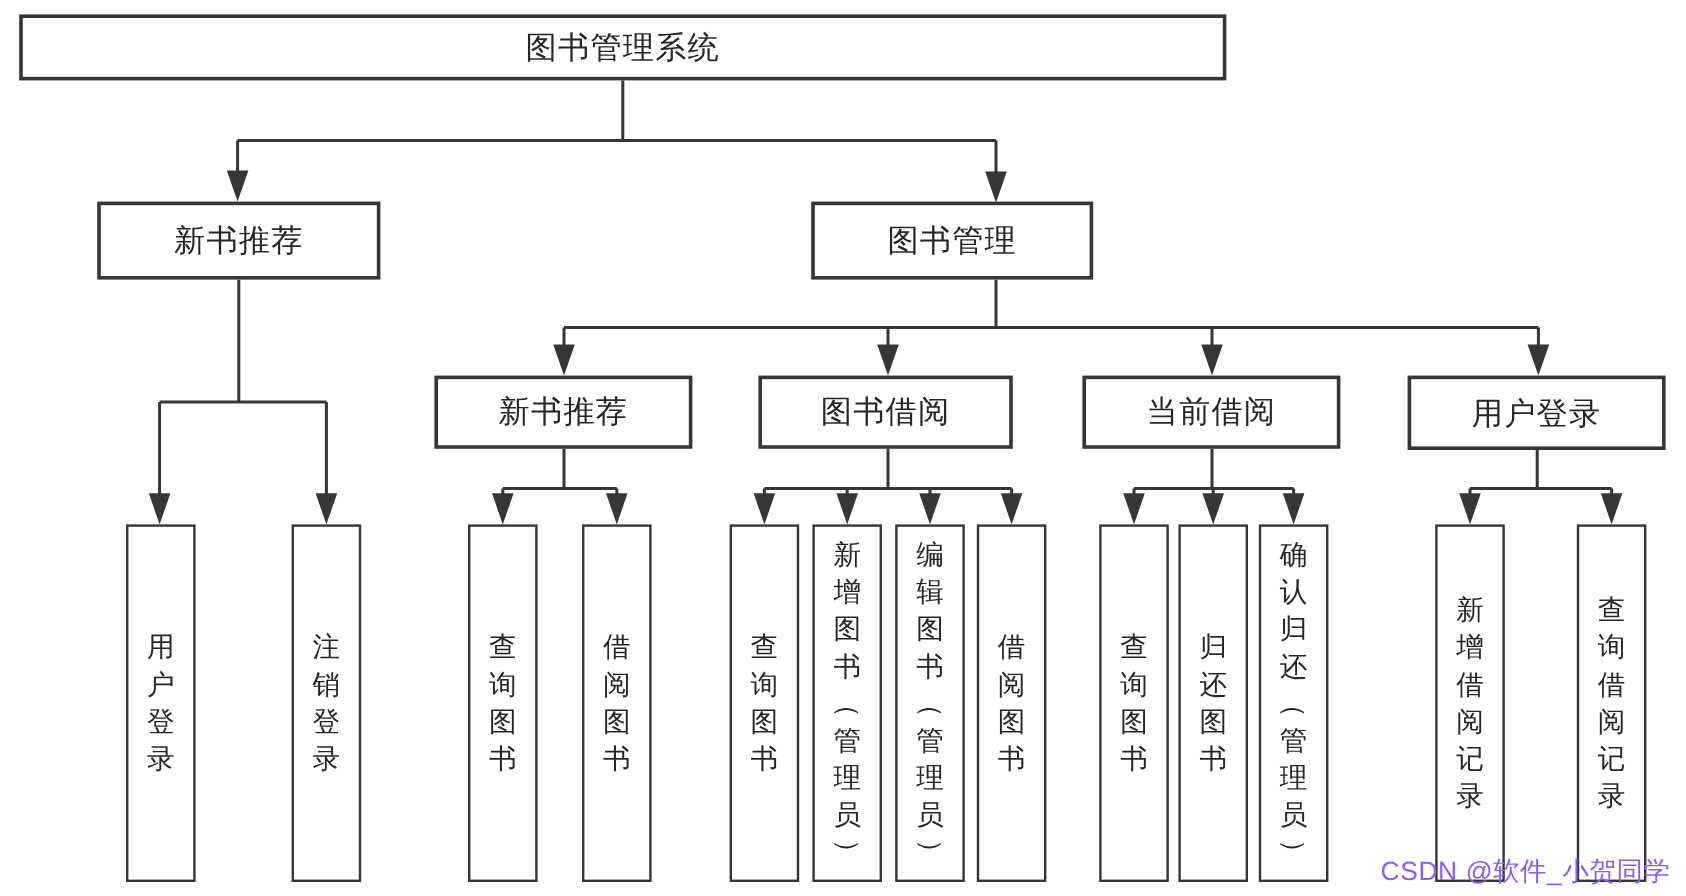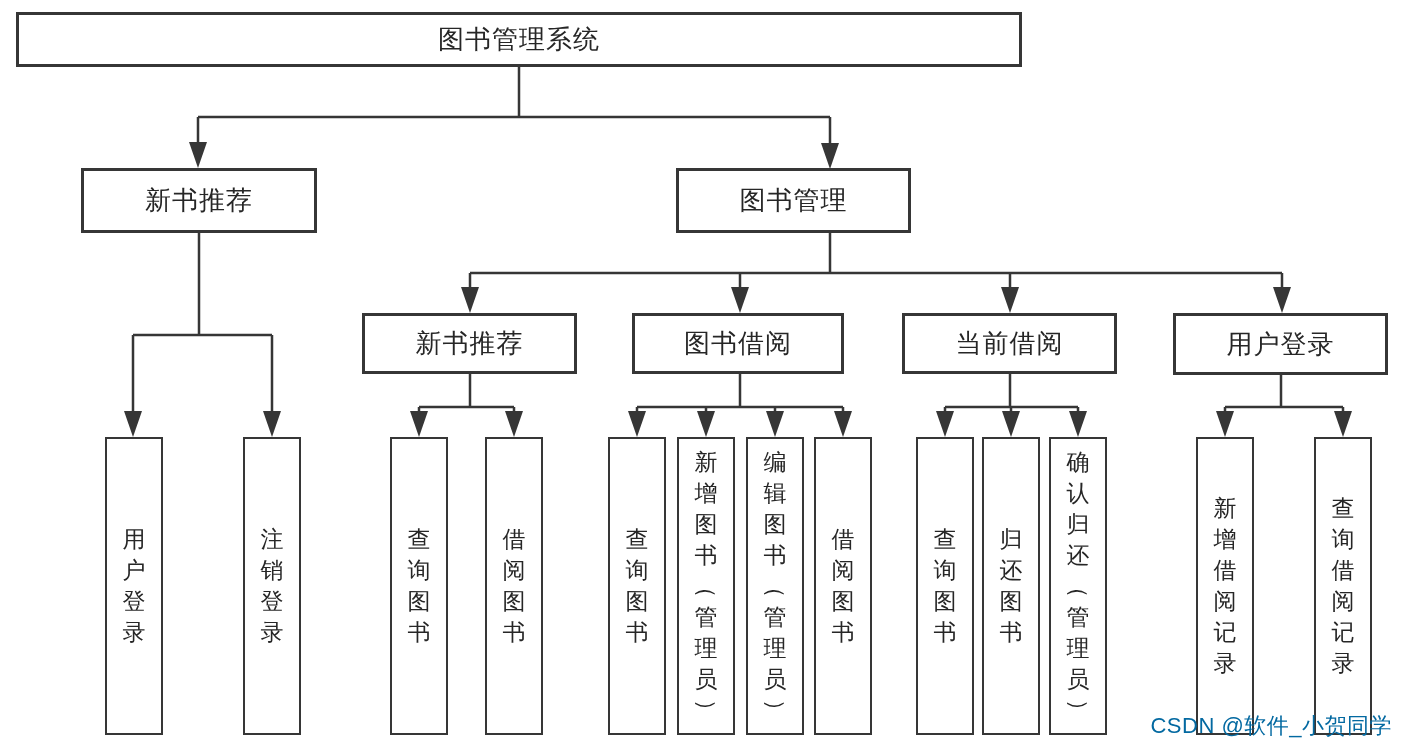--- a/index.html
+++ b/index.html
@@ -31,21 +31,21 @@
   .vlabel{
     display:flex;flex-direction:column;align-items:center;
     gap:8px;font-size:23px;line-height:1;color:#262626;
   }
   .vlabel span{display:block;height:23px;}
   .vlabel span.rot{transform:rotate(90deg);}
   .watermark{
     position:absolute;z-index:5;
     top:711px;right:13px;
     font-size:22px;letter-spacing:0.5px;
-    color:#0369a1;
+    color:#8b5cf6;
     white-space:nowrap;
   }
 </style>
 </head>
 <body>
 
 <div id="canvas">
 
   <svg id="connectors" width="1405" height="747" viewBox="0 0 1405 747">
     <g stroke="#363636" stroke-width="2.5" fill="none">

